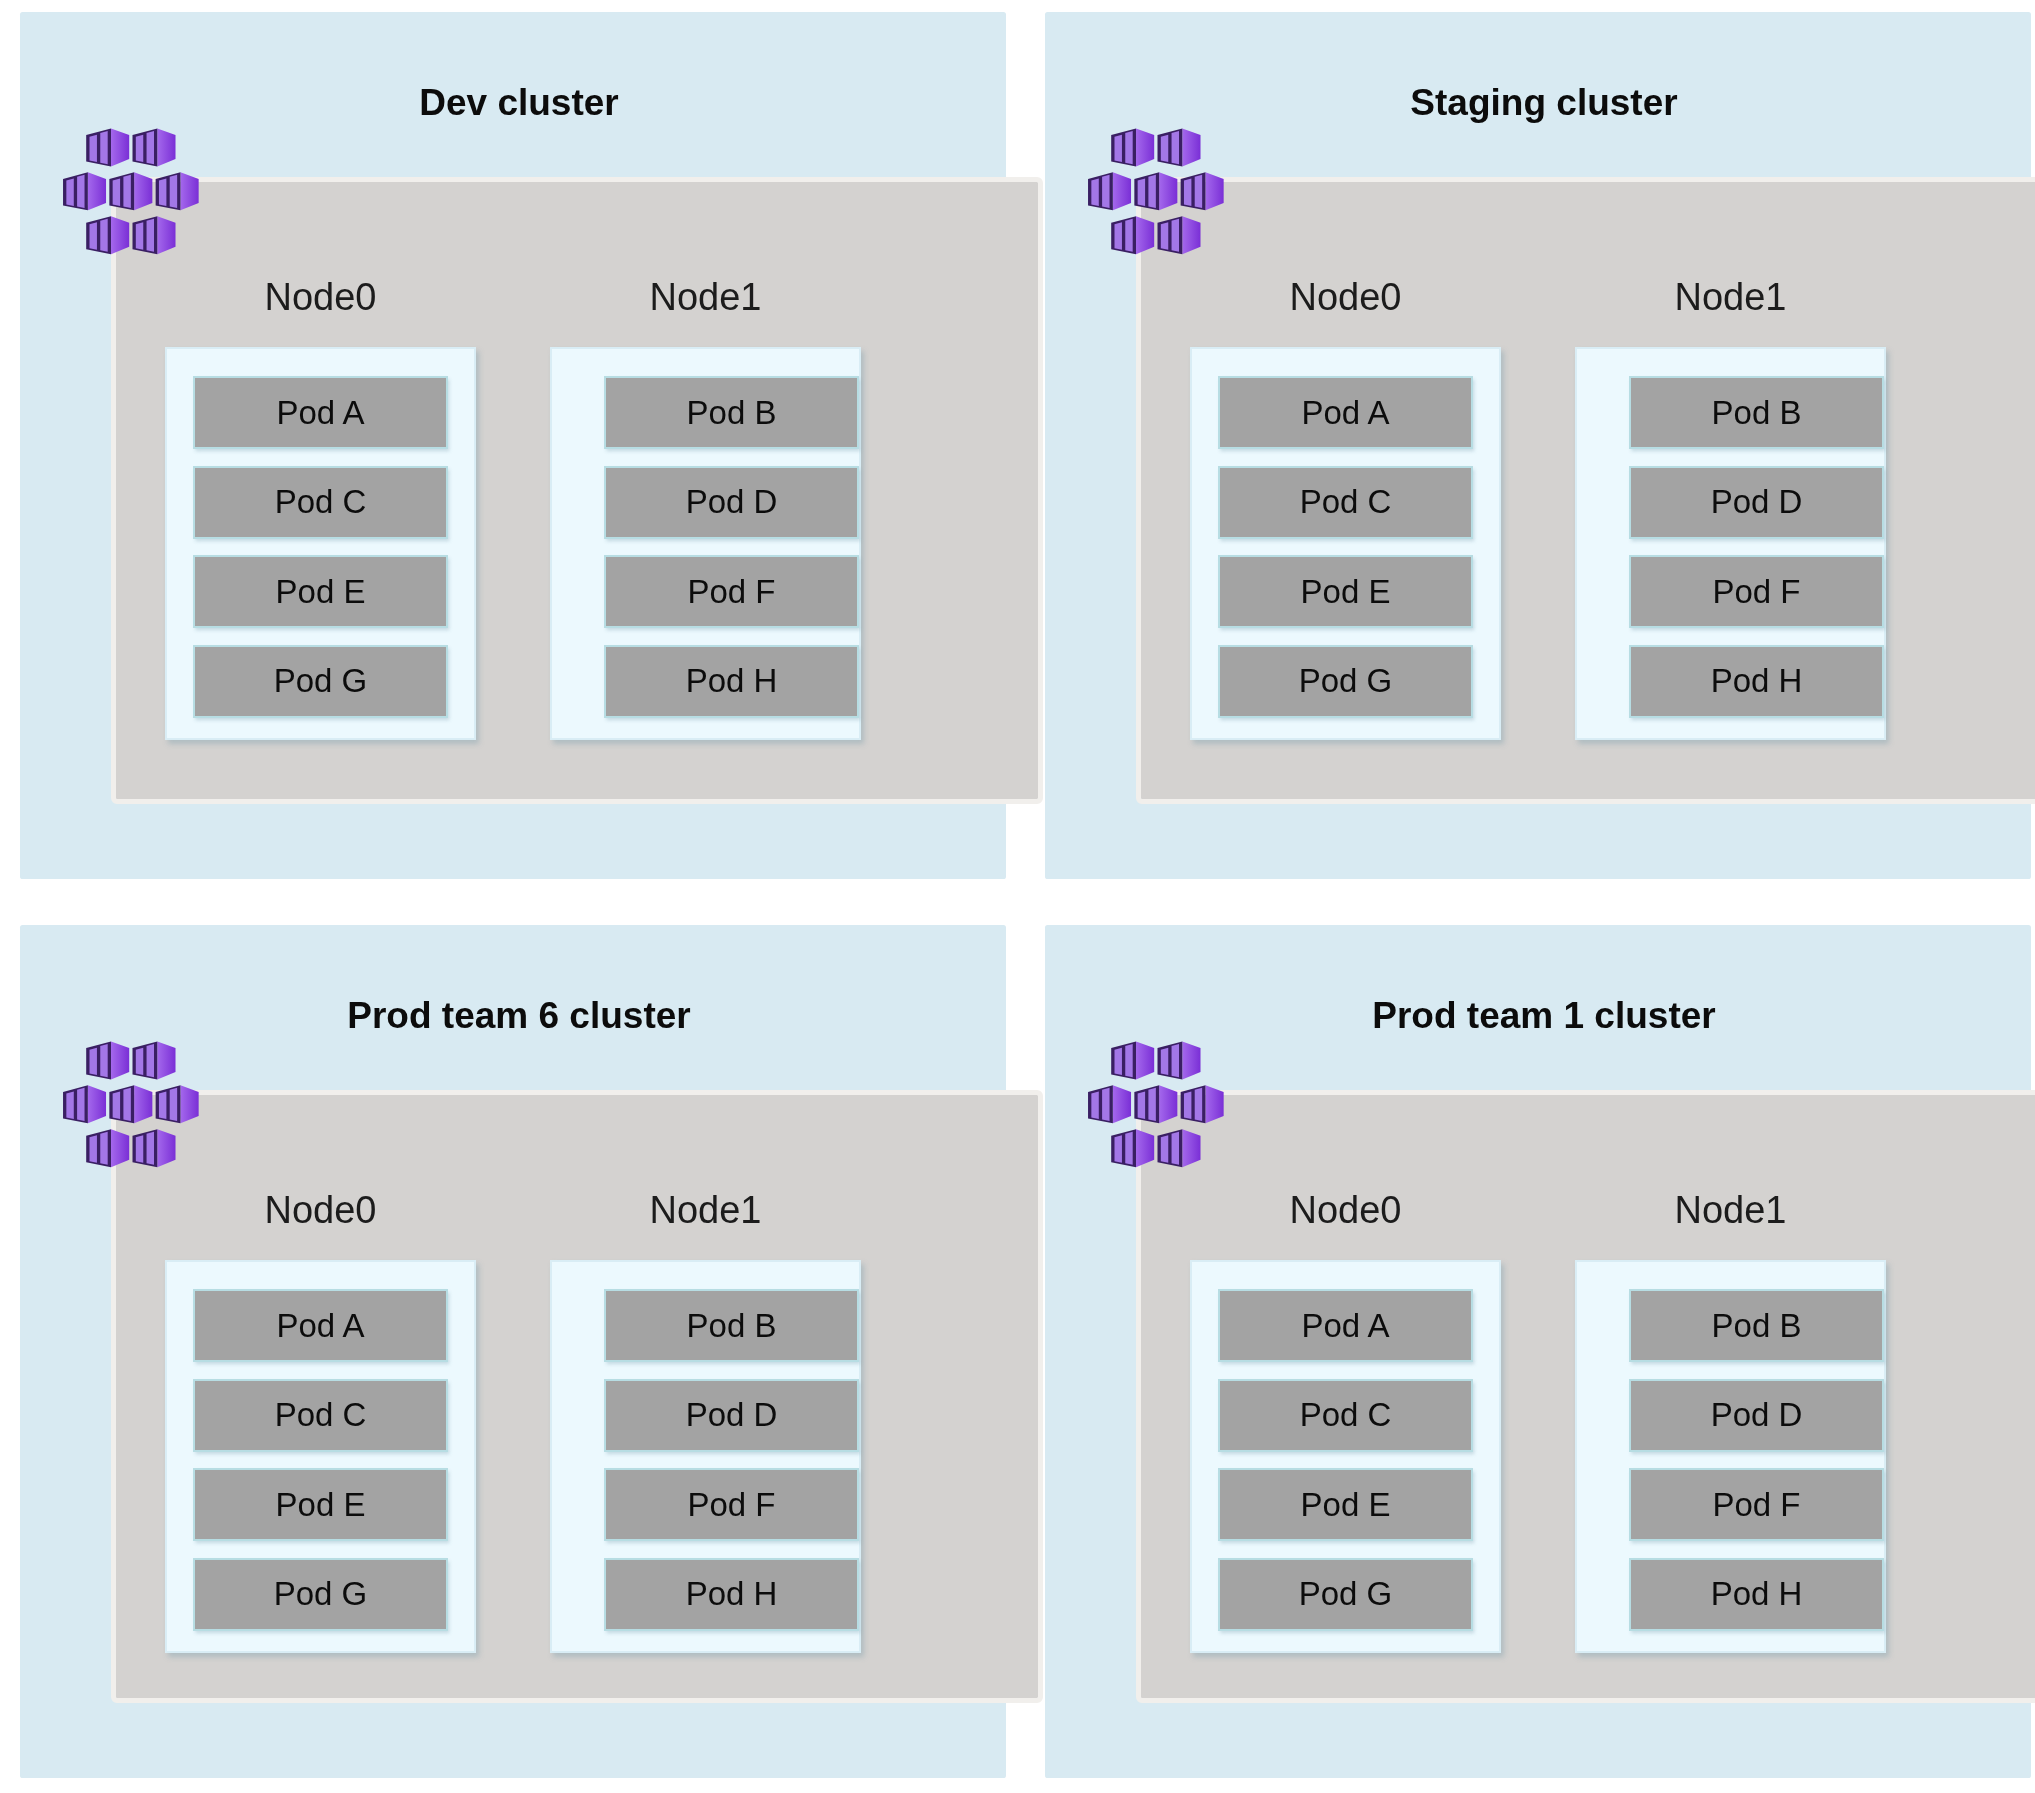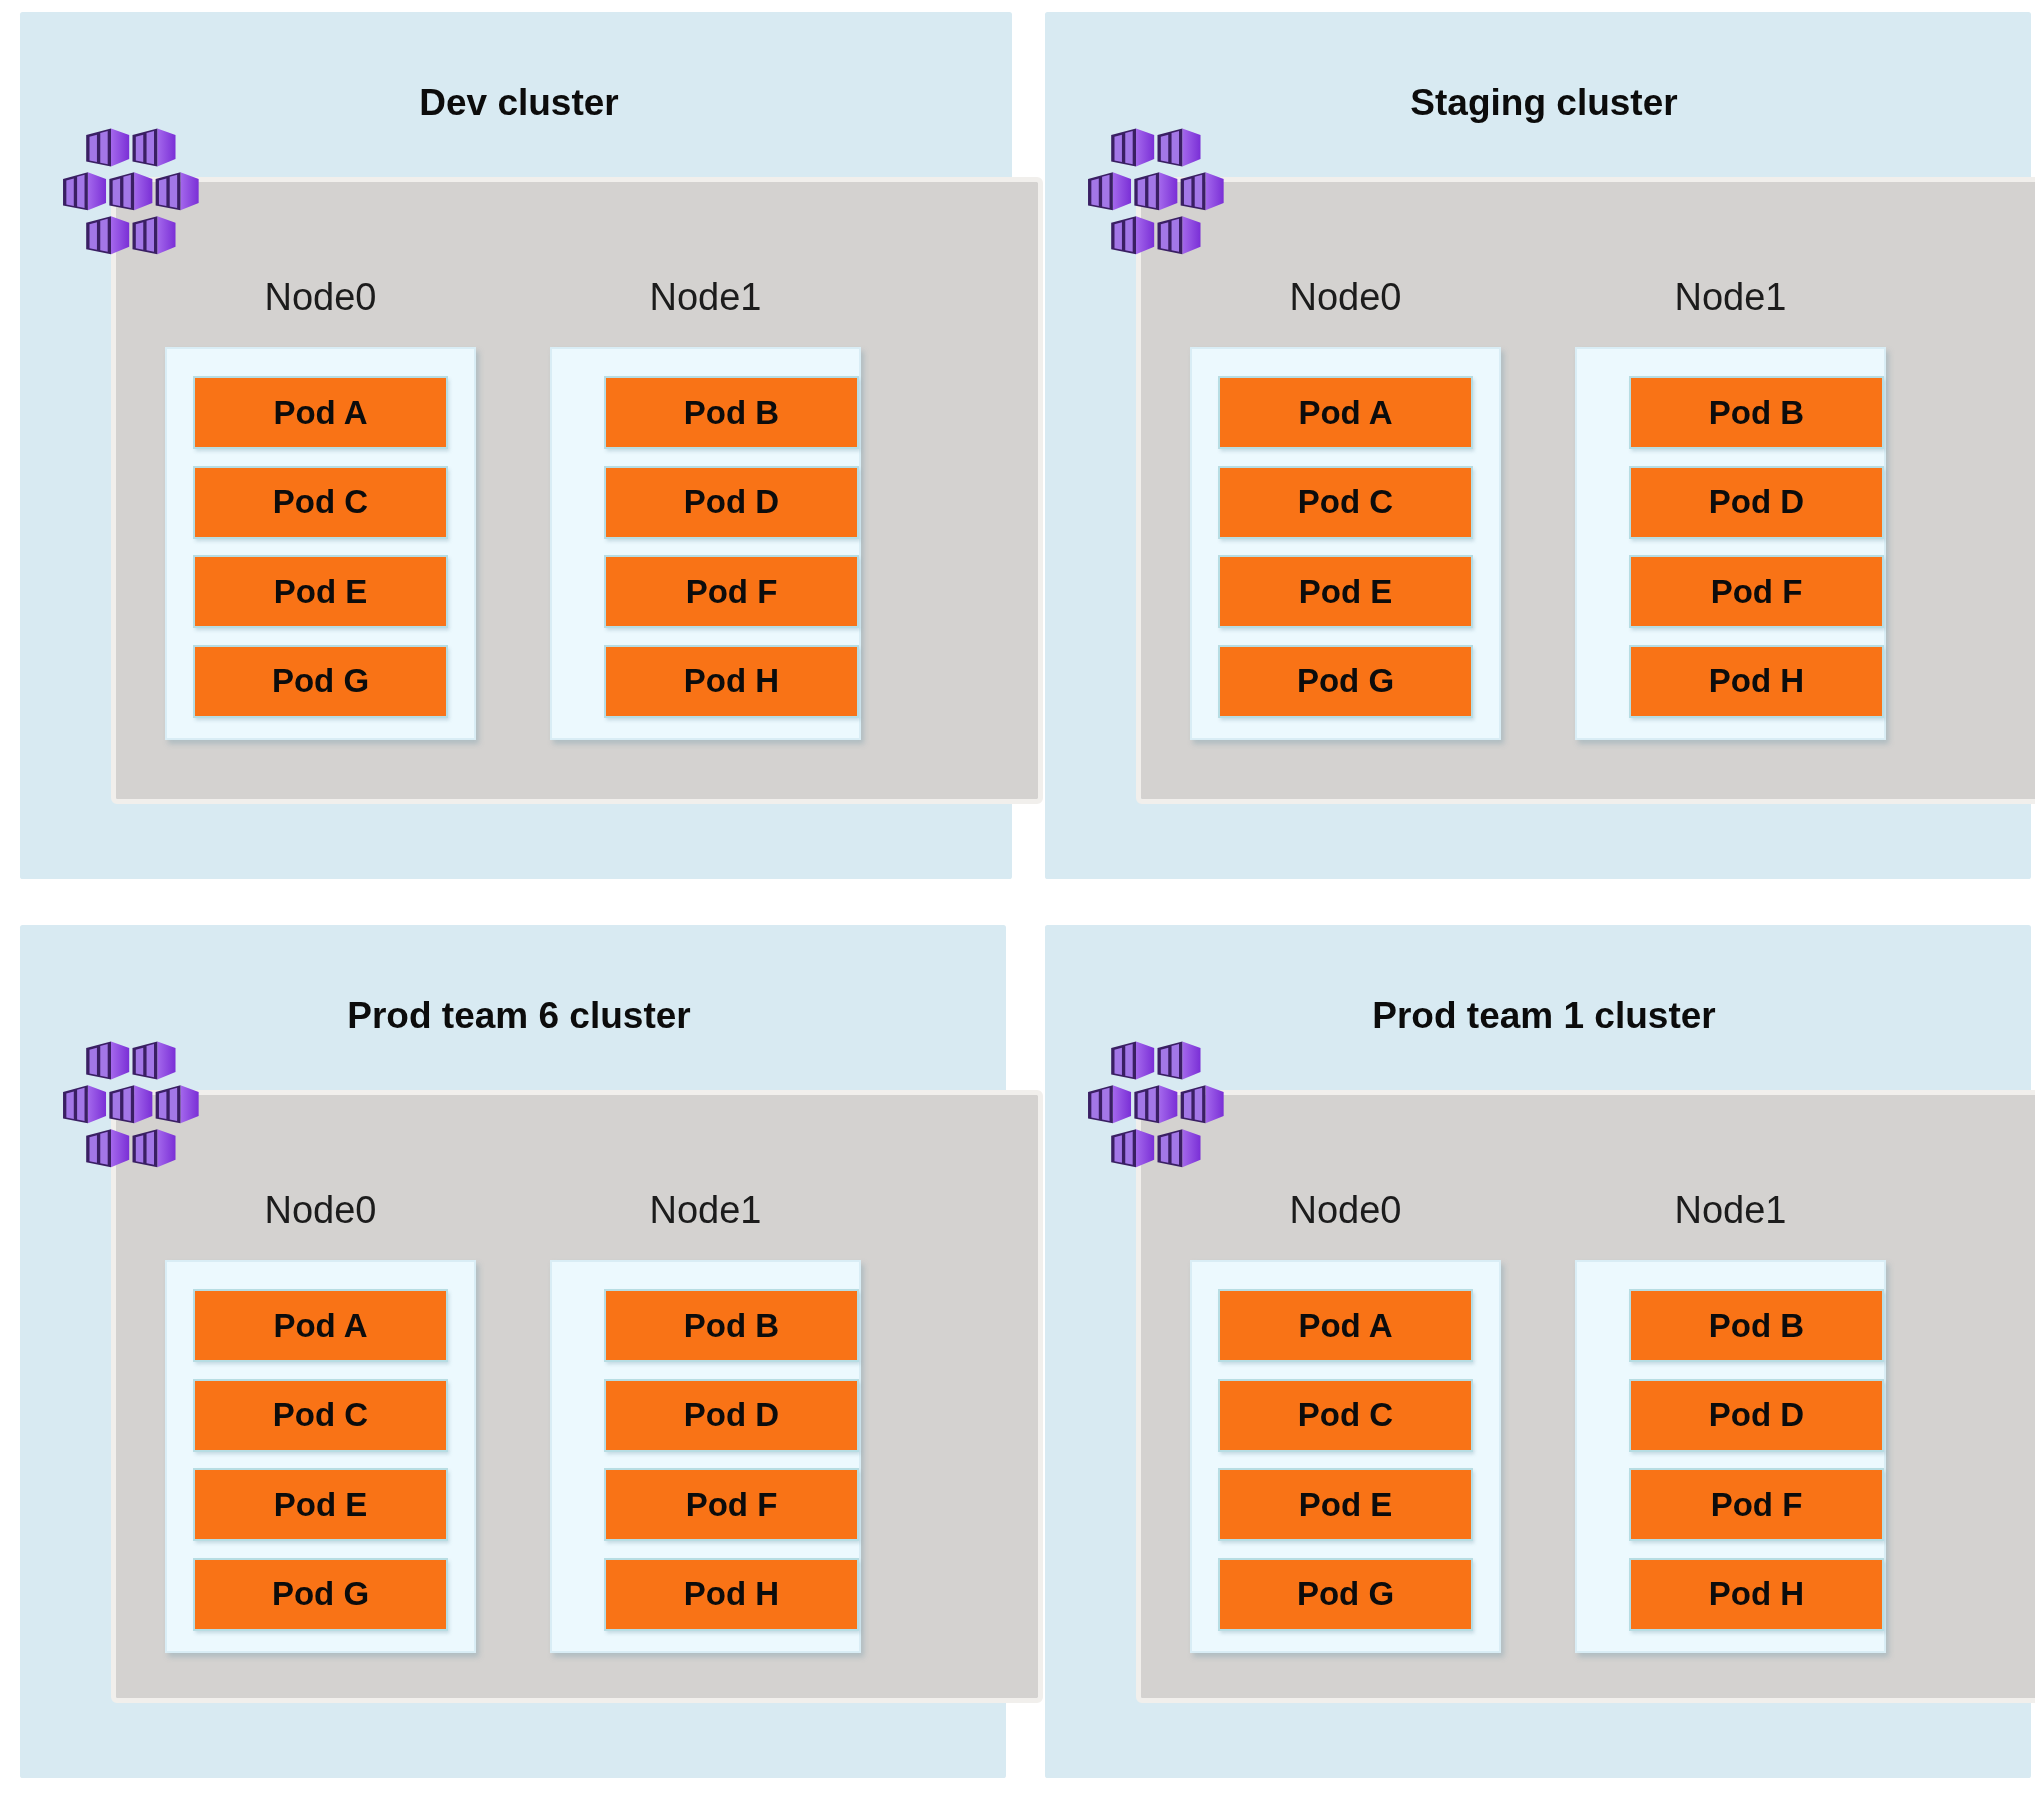--- a/index.html
+++ b/index.html
@@ -1,20 +1,20 @@
 <!DOCTYPE html>
 <html style="font-size:14px"><head>
 <meta charset="utf-8">
 <style>
   html,body{margin:0;padding:0;background:#ffffff;}
   body{width:2035px;height:1794px;font-family:"Liberation Sans",sans-serif;}
   .page{position:relative;width:2035px;height:1794px;background:#ffffff;overflow:hidden;}
 
   .cluster{position:absolute;background:#d8eaf2;border-radius:2.6px;}
-  #c0{left:20px;top:12px;width:986px;height:867px;padding-left:6px;}
+  #c0{left:20px;top:12px;width:986px;height:867px;}
   #c1{left:1045px;top:12px;width:986px;height:867px;}
   #c2{left:20px;top:925px;width:986px;height:853px;}
   #c3{left:1045px;top:925px;width:986px;height:853px;}
 
   .cluster-title{
     position:absolute;left:96px;top:70px;width:806px;
     text-align:center;font-size:37px;font-weight:bold;color:#0c0c0c;
     letter-spacing:0px;
   }
 
@@ -35,24 +35,24 @@
     position:absolute;top:165px;width:311px;height:393px;box-sizing:border-box;
     background:#ecf9fe;border:2.6px solid #d9edf5;
     box-shadow:2.6px 3.5px 5.2px rgba(110,150,165,0.35);
     display:flex;flex-direction:column;align-items:center;
     padding-top:27px;gap:16.5px;
   }
   .nb0{left:49px;} .nb1{left:434px;align-items:flex-end;}
 
   .pod{
     width:255px;height:73px;box-sizing:border-box;flex:0 0 73px;
-    background:#f97316;border:2.6px solid #b7dde3;
+    background:#a3a3a3;border:2.6px solid #b7dde3;
     box-shadow:1.7px 2.6px 3.5px rgba(110,150,165,0.30);
     display:flex;align-items:center;justify-content:center;
-    font-size:33px;font-weight:bold;color:#0c0c0c;
+    font-size:33px;font-weight:normal;color:#0c0c0c;
   }
 </style>
 </head>
 <body>
 
 <svg width="0" height="0" style="position:absolute" aria-hidden="true">
   <defs>
     <linearGradient id="sideGrad" x1="0" y1="0" x2="1" y2="0">
       <stop offset="0" stop-color="#a468ec"></stop>
       <stop offset="1" stop-color="#7a2fd6"></stop>

